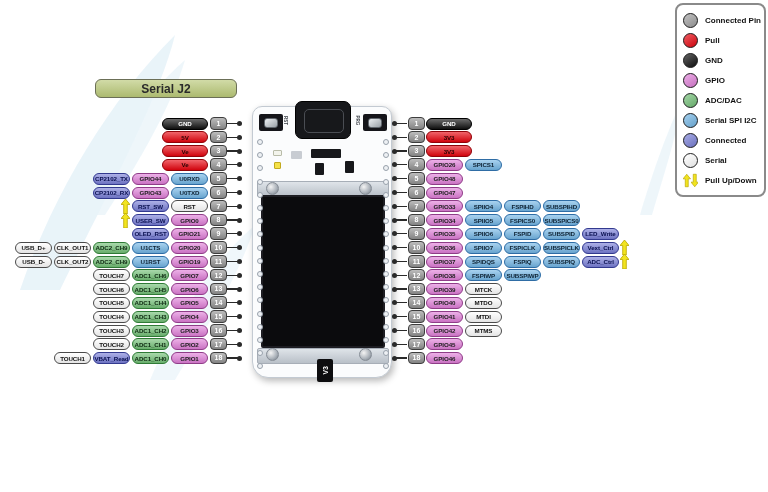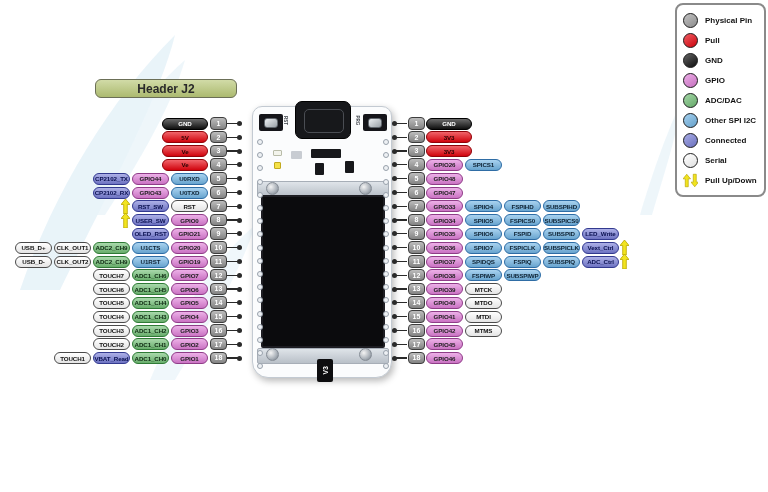--- a/index.html
+++ b/index.html
@@ -88,21 +88,21 @@
   <svg id="watermark" width="768" height="492" viewBox="0 0 768 492">
     <g fill="#d8ebf5" opacity="0.55">
       <path d="M20,290 C55,190 110,100 175,35 C160,95 120,170 60,290 Z"></path>
       <path d="M78,215 C105,150 140,100 185,60 C172,105 140,160 105,215 Z" opacity="0.8"></path>
       <path d="M150,380 C180,310 215,260 255,225 C240,275 205,330 175,380 Z" opacity="0.7"></path>
       <path d="M640,215 C655,165 668,130 682,100 C676,140 662,180 652,215 Z" opacity="0.8"></path>
     </g>
   </svg>
 
   <div class="hdr-badge" style="left:95px; top:79px;">
-    <span>Header J2</span>
+    <span>Serial J2</span>
   </div>
 
   <div id="board">
     <div class="usb">
         <div class="usb-inner"></div>
       </div>
     <div class="tact-btn" style="left:6px; top:7px;">
         <div class="tact-cap"></div>
       </div>
     <div class="tact-btn" style="left:110px; top:7px;">
@@ -164,41 +164,41 @@
         <div class="board-hole" style="left: 4px; top: 243.2px;"></div>
         <div class="board-hole" style="left: 130px; top: 243.2px;"></div>
         <div class="board-hole" style="left: 4px; top: 256.4px;"></div>
         <div class="board-hole" style="left: 130px; top: 256.4px;"></div>
       </div>
   </div>
 
   <div id="legend">
       <div class="legend-row">
         <span class="legend-swatch" style="background-color: rgb(160, 160, 160);"></span>
-        <span class="legend-label">Physical Pin</span>
+        <span class="legend-label">Connected Pin</span>
       </div>
       <div class="legend-row">
         <span class="legend-swatch" style="background-color: rgb(232, 5, 15);"></span>
         <span class="legend-label">Pull</span>
       </div>
       <div class="legend-row">
         <span class="legend-swatch" style="background-color: rgb(17, 17, 17);"></span>
         <span class="legend-label">GND</span>
       </div>
       <div class="legend-row">
         <span class="legend-swatch" style="background-color: rgb(225, 128, 217);"></span>
         <span class="legend-label">GPIO</span>
       </div>
       <div class="legend-row">
         <span class="legend-swatch" style="background-color: rgb(116, 193, 120);"></span>
         <span class="legend-label">ADC/DAC</span>
       </div>
       <div class="legend-row">
         <span class="legend-swatch" style="background-color: rgb(116, 183, 230);"></span>
-        <span class="legend-label">Other SPI I2C</span>
+        <span class="legend-label">Serial SPI I2C</span>
       </div>
       <div class="legend-row">
         <span class="legend-swatch" style="background-color: rgb(122, 128, 216);"></span>
         <span class="legend-label">Connected</span>
       </div>
       <div class="legend-row">
         <span class="legend-swatch" style="background-color: rgb(255, 255, 255);"></span>
         <span class="legend-label">Serial</span>
       </div>
       <div class="legend-row">

